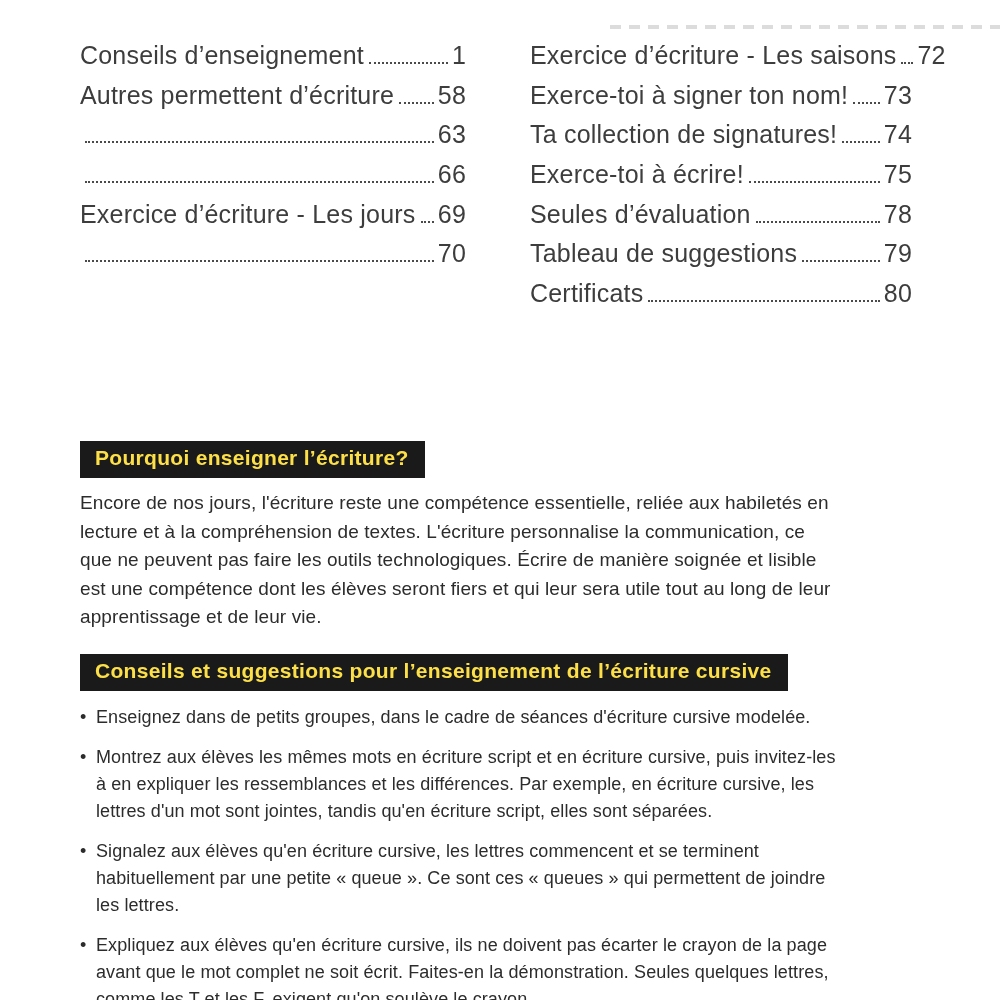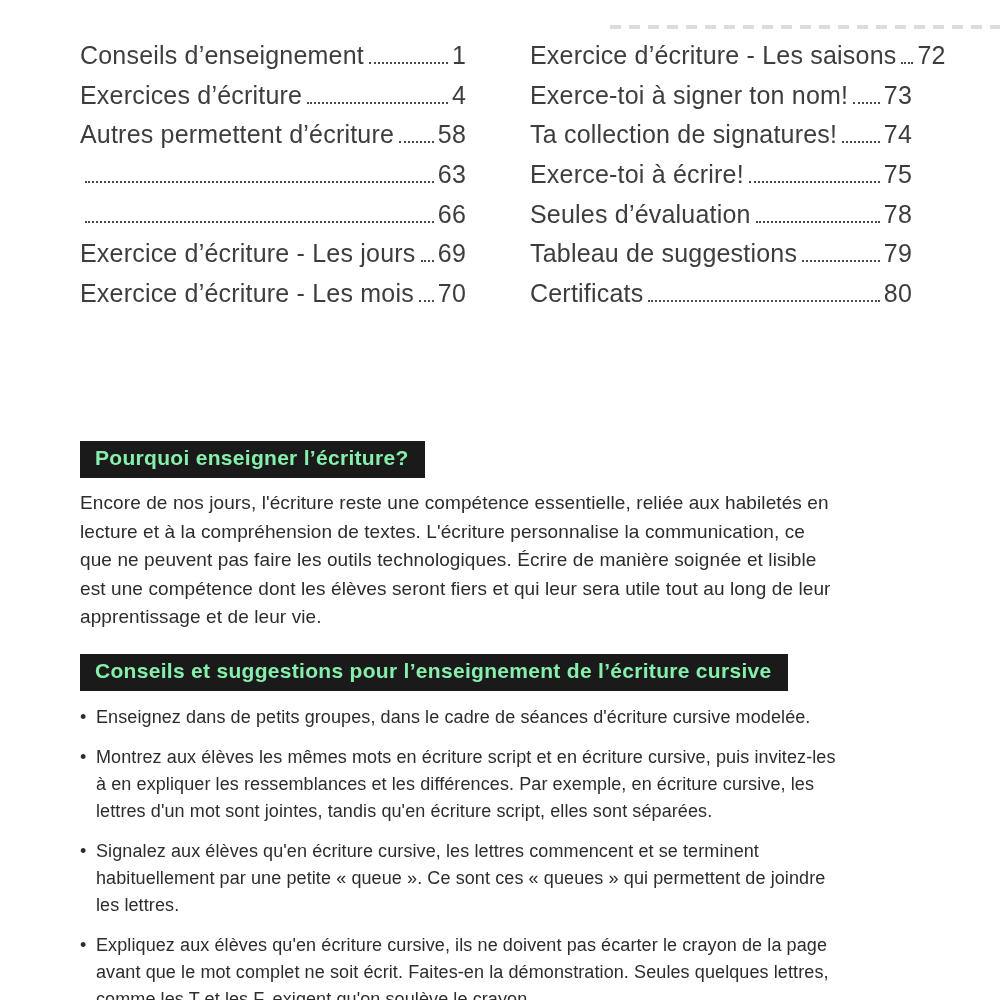--- a/index.html
+++ b/index.html
@@ -15,21 +15,21 @@
   
   .toc-col{position:absolute;top:36px;}
   .toc-col.left{left:80px;width:386px;}
   .toc-col.right{left:530px;width:382px;}
   .toc-row{display:flex;height:39.6px;font-size:25px;letter-spacing:.2px;color:#3d3d3d;}
   .toc-row .label{align-self:center;white-space:nowrap;}
   .toc-row .leader{flex:1;align-self:center;height:15px;border-bottom:2.5px dotted #4a4a4a;margin:0 4px 0 5px;min-width:12px;}
   .toc-row .page-num{align-self:center;white-space:nowrap;}
   
   .heading-bar{
-    position:absolute;display:inline-block;background:#1a1a1a;color:#86efac;
+    position:absolute;display:inline-block;background:#1a1a1a;color:#fde047;
     font-size:21px;font-weight:bold;letter-spacing:.3px;
     padding:5px 16px 8px 15px;white-space:nowrap;
   }
   .bar-why{left:80px;top:441px;}
   .bar-tips{left:80px;top:654px;}
   
   .para{
     position:absolute;left:80px;top:489px;width:860px;
     font-size:19px;line-height:28.6px;white-space:pre-line;color:#2c2c2c;
     letter-spacing:.1px;
@@ -49,44 +49,38 @@
 
   <div class="edge-dashes"></div>
 
   <div class="toc-col left">
       <div class="toc-row">
         <span class="label">Conseils d’enseignement</span>
         <span class="leader"></span>
         <span class="page-num">1</span>
       </div>
       <div class="toc-row">
-        <span class="label">Exercices d’écriture</span>
-        <span class="leader"></span>
-        <span class="page-num">4</span>
-      </div>
-      <div class="toc-row">
         <span class="label">Autres permettent d’écriture</span>
         <span class="leader"></span>
         <span class="page-num">58</span>
       </div>
       <div class="toc-row">
         <span class="leader"></span>
         <span class="page-num">63</span>
       </div>
       <div class="toc-row">
         <span class="leader"></span>
         <span class="page-num">66</span>
       </div>
       <div class="toc-row">
         <span class="label">Exercice d’écriture - Les jours</span>
         <span class="leader"></span>
         <span class="page-num">69</span>
       </div>
       <div class="toc-row">
-        <span class="label">Exercice d’écriture - Les mois</span>
         <span class="leader"></span>
         <span class="page-num">70</span>
       </div>
     </div>
   <div class="toc-col right">
       <div class="toc-row">
         <span class="label">Exercice d’écriture - Les saisons</span>
         <span class="leader"></span>
         <span class="page-num">72</span>
       </div>

